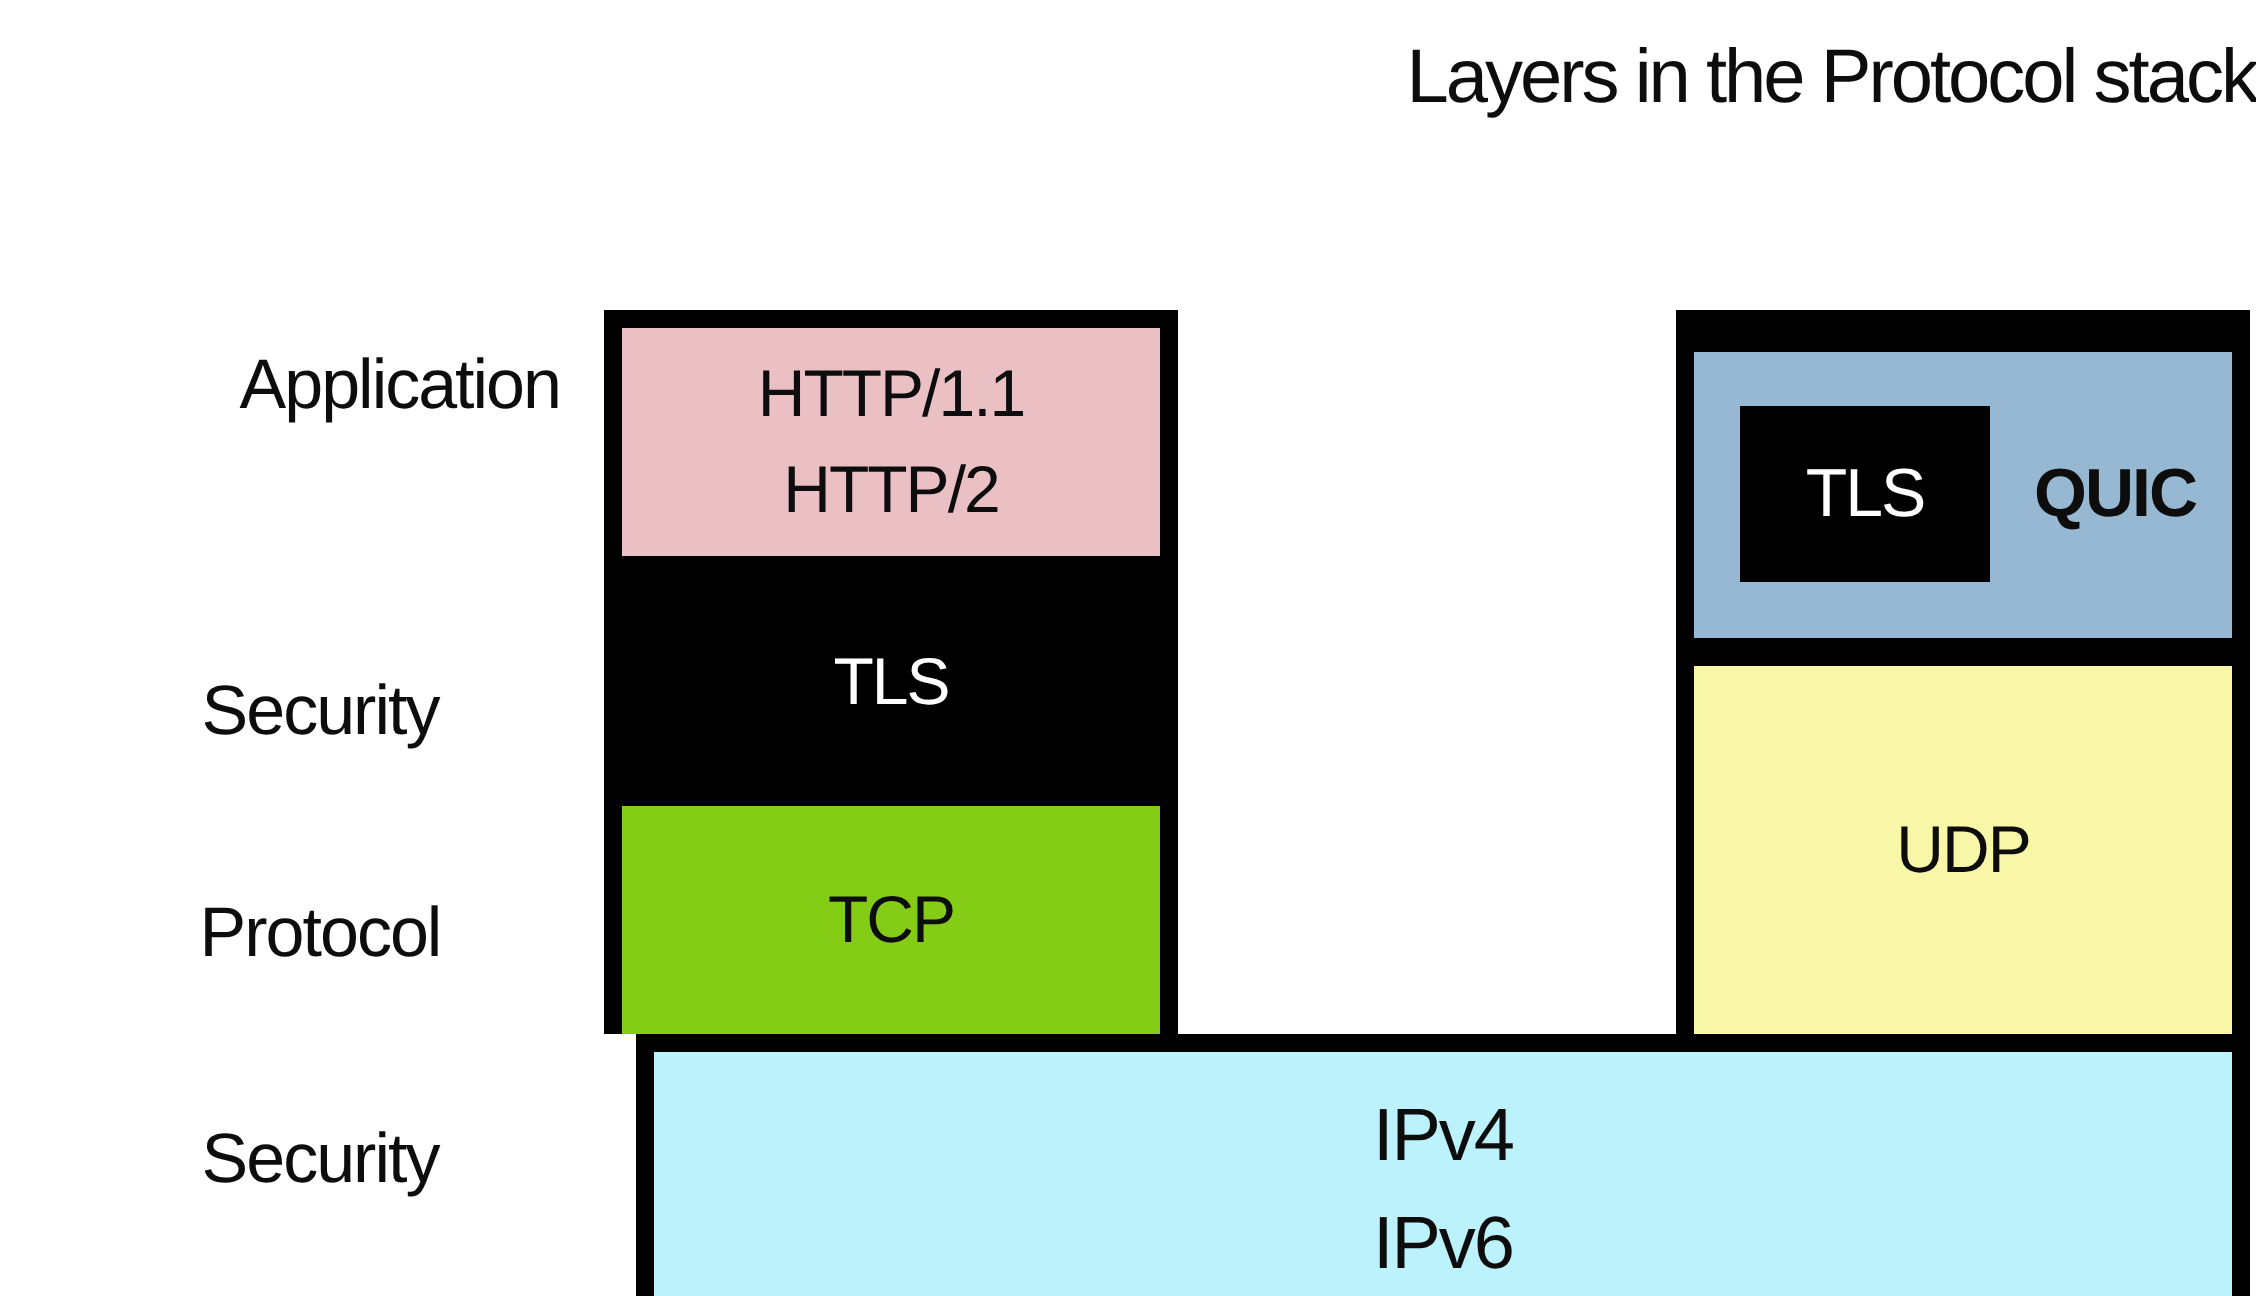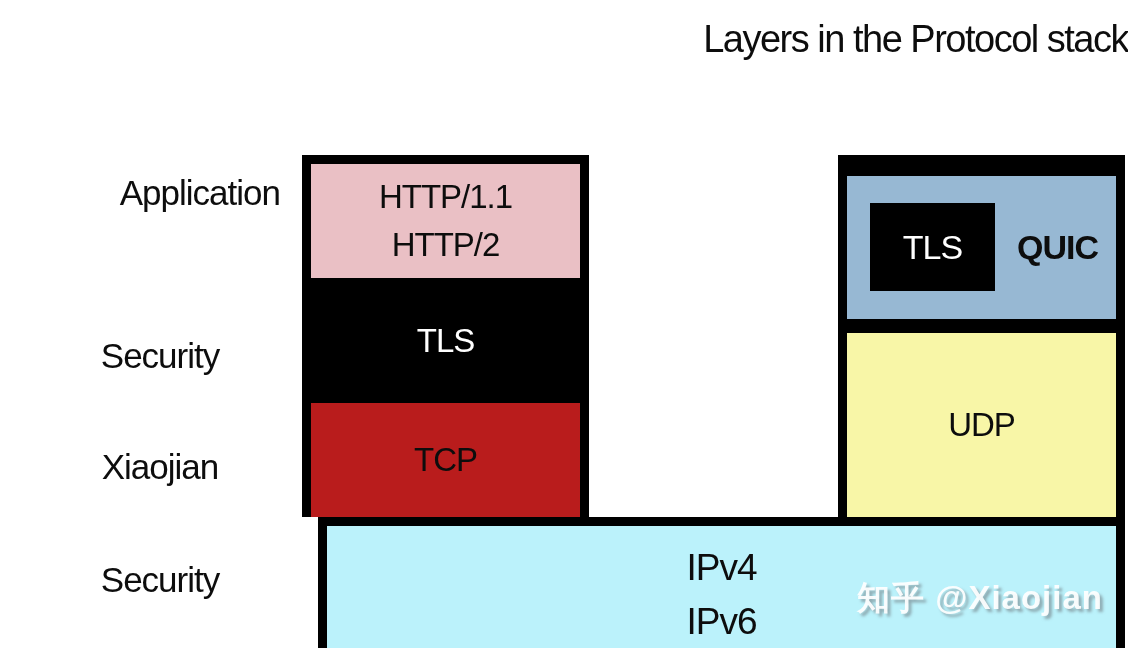--- a/index.html
+++ b/index.html
@@ -129,32 +129,32 @@
 </style>
 </head>
 <body>
 
 <div class="stage">
 
   <div class="title">Layers in the Protocol stack</div>
 
   <div class="row-label application">Application</div>
   <div class="row-label security">Security</div>
-  <div class="row-label transport">Xiaojian</div>
+  <div class="row-label transport">Protocol</div>
   <div class="row-label network">Security</div>
 
   <div class="col col-left">
     <div class="cell cell-app" style="background-color: rgb(234, 192, 197);">
       <div class="line">HTTP/1.1</div>
       <div class="line">HTTP/2</div>
     </div>
     <div class="cell cell-tls" style="background-color: rgb(0, 0, 0);">
       <div class="line">TLS</div>
     </div>
-    <div class="cell cell-tcp" style="background-color: #b91c1c;">
+    <div class="cell cell-tcp" style="background-color: #84cc16;">
       <div class="line">TCP</div>
     </div>
   </div>
 
   <div class="col col-right">
     <div class="spacer-12"></div>
     <div class="cell cell-quic" style="background-color: rgb(151, 184, 211);">
       <div class="tls-inner" style="background-color: rgb(0, 0, 0);">TLS</div>
       <div class="quic-label">QUIC</div>
     </div>
@@ -162,15 +162,14 @@
     <div class="cell cell-udp" style="background-color: rgb(248, 246, 167);">
       <div class="line">UDP</div>
     </div>
   </div>
 
   <div class="network-box" style="background-color: rgb(187, 242, 251);">
     <div class="line">IPv4</div>
     <div class="line">IPv6</div>
   </div>
 
-  <div class="watermark">知乎 @Xiaojian</div>
 
 </div>
 
 </body></html>

